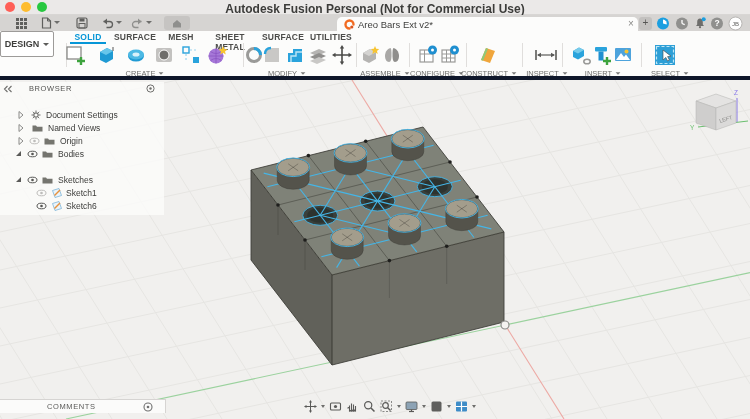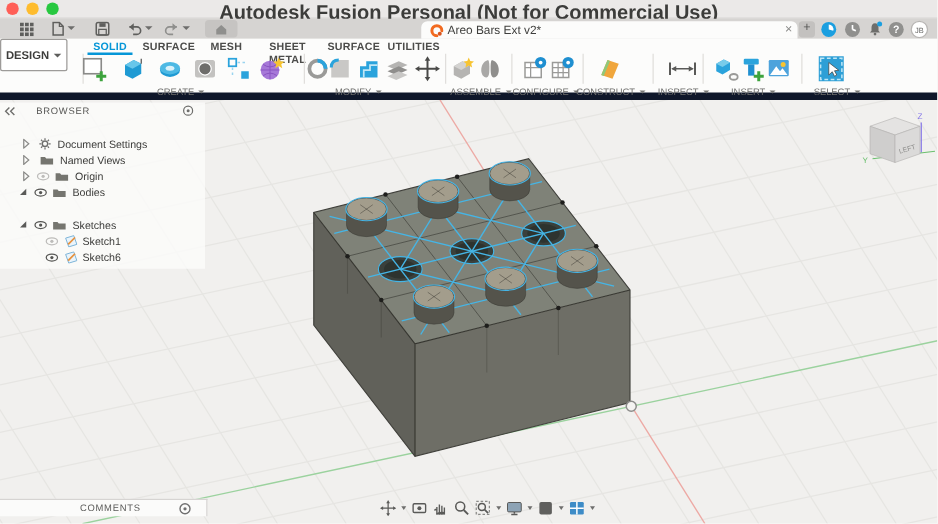--- a/index.html
+++ b/index.html
@@ -3,35 +3,35 @@
 <meta charset="utf-8">
 <style>
   * { margin:0; padding:0; box-sizing:border-box; }
   html,body { width:750px; height:419px; overflow:hidden; }
   #app { position:relative; width:750px; height:419px; font-family:"Liberation Sans", sans-serif; background:#f1f0ee; overflow:hidden; }
   .abs { position:absolute; }
 
   
   .titlebar { left:0; top:0; width:750px; height:15px; background:#ebe9e8; border-bottom:1px solid #d8d6d4; }
   .tl { width:10px; height:10px; border-radius:50%; top:2px; }
-  .win-title { left:0; top:2px; width:750px; text-align:center; font-size:16px; font-weight:bold; color:#3c3c3a; }
+  .win-title { left:0; top:2px; width:750px; text-align:center; font-size:12px; font-weight:bold; color:#3c3c3a; }
 
   
   .tabrow { left:0; top:15px; width:750px; height:16px; background:#d6d4d2; }
   .qbtn { top:2px; width:14px; height:12px; display:flex; align-items:center; justify-content:center; }
   .qcaret { top:6px; width:0; height:0; border-left:3px solid transparent; border-right:3px solid transparent; border-top:3.5px solid #6e6e6c; }
   .homebox { left:164px; top:1px; width:26px; height:14px; background:#c6c4c2; border-radius:3px; display:flex; align-items:center; justify-content:center; }
   .doc-tab { left:337px; top:2px; width:301px; height:14px; background:#fcfcfb; border-radius:5px 5px 0 0; }
   .doc-title { left:21px; top:2px; font-size:9.5px; color:#3f3f3d; }
   .tab-close { left:288px; top:1px; font-size:10px; color:#8a8a88; width:12px; text-align:center; }
   .plusbox { left:639px; top:2px; width:13px; height:13px; background:#c3c1bf; border-radius:3px; text-align:center; font-size:10px; color:#555553; line-height:12px; }
   .ricon { top:1px; width:14px; height:14px; }
 
   
-  .ribbon { left:0; top:31px; width:750px; height:49px; background:#fcfcfb; border-bottom:6px solid #0f172a; }
+  .ribbon { left:0; top:31px; width:750px; height:49px; background:#fcfcfb; border-bottom:4px solid #0f172a; }
   .rtab { top:1px; height:10px; font-size:8.5px; font-weight:bold; color:#4c4c4a; text-align:center; letter-spacing:.2px; }
   .rtab.active { color:#0696d7; }
   .tab-underline { top:11px; height:2px; background:#0696d7; }
   .design-btn { left:8px; top:13px; width:54px; height:26px; background:#fff; border:1px solid #9d9b99; border-radius:2px; display:flex; align-items:center; justify-content:center; gap:4px; font-size:9px; font-weight:bold; color:#3d3d3b; }
   .caret { width:0; height:0; border-left:3px solid transparent; border-right:3px solid transparent; border-top:3.5px solid #5d5d5b; display:inline-block; }
   .tool { top:11px; width:24px; height:26px; display:flex; align-items:center; justify-content:center; }
   .gsep { top:12px; width:1px; height:24px; background:#e0dedc; }
   .glabel { top:37px; height:10px; font-size:7.5px; color:#6e6e6c; text-align:center; display:flex; align-items:center; justify-content:center; gap:3px; }
   .glabel .caret { border-top-color:#7a7a78; transform:scale(.8); }
 
@@ -43,21 +43,21 @@
   .tri-exp { width:0; height:0; border-left:5px solid transparent; border-bottom:5px solid #5a5a58; }
   .sel-pill { left:35px; top:0; width:97px; height:12px; background:#6d6d6d; border-radius:2px; }
   .sel-pill .lbl { color:#fff; font-weight:bold; left:16px; top:1.5px; font-size:8.5px; position:absolute; }
   .chip { left:134px; top:-1px; width:13px; height:13px; background:#fff; border-radius:50%; border:1px solid #cfcdcb; display:flex; align-items:center; justify-content:center; }
 
   .bottombar { left:303px; top:399px; height:14px; display:flex; align-items:center; gap:2px; }
   .bbtn { width:15px; height:13px; display:flex; align-items:center; justify-content:center; }
   .bcaret { width:0; height:0; border-left:2.5px solid transparent; border-right:2.5px solid transparent; border-top:3px solid #6e6e6c; margin:0 1px; }
 
   .comments { left:0; top:399px; width:166px; height:14px; background:#fbfbfa; border:1px solid #d6d4d2; border-left:none; border-bottom:none; display:flex; align-items:center; }
-  .comments .lbl { font-size:7.5px; letter-spacing:.6px; color:#5a5a58; margin-left:64px; flex:1; }
+  .comments .lbl { font-size:7.5px; letter-spacing:.6px; color:#5a5a58; margin-left:47px; flex:1; }
 
   svg text { font-family:"Liberation Sans", sans-serif; }
 </style>
 </head>
 <body>
 
 <div id="app">
 
   <svg class="abs" style="left:0;top:80px" width="750" height="339" viewBox="0 0 750 339">
     <g id="gridlayer">

